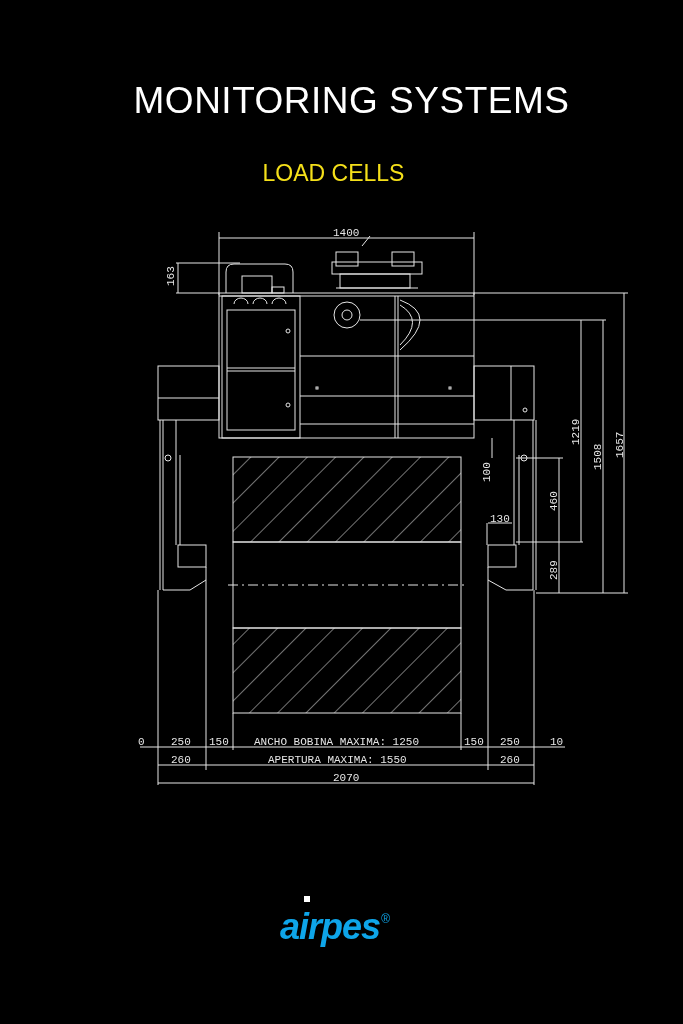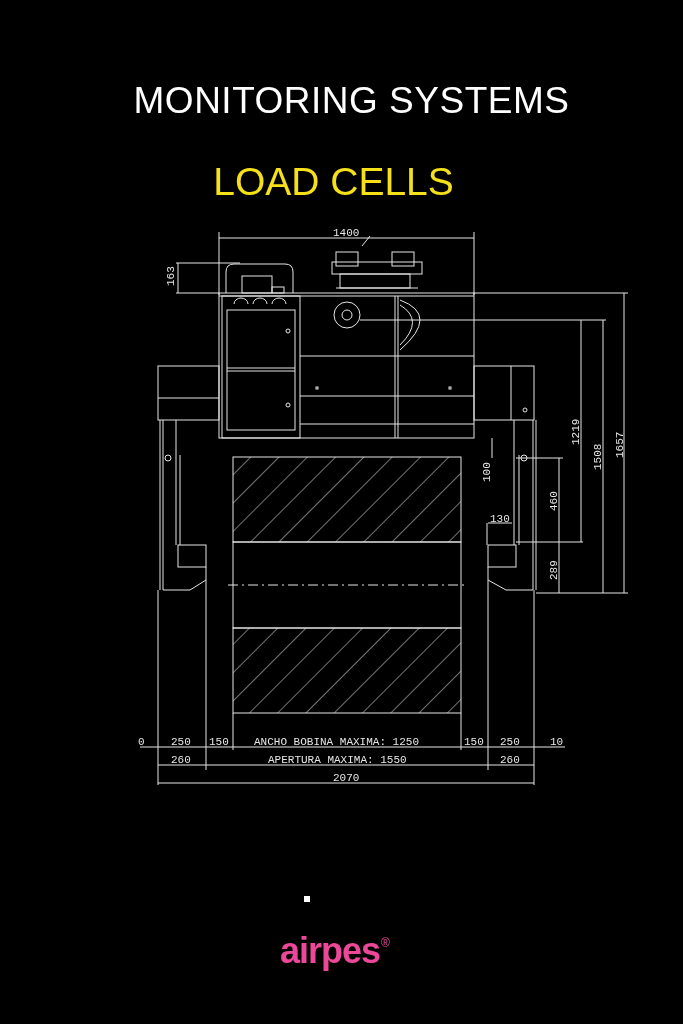--- a/index.html
+++ b/index.html
@@ -1,21 +1,21 @@
 <!DOCTYPE html>
 <html><head>
 <meta charset="utf-8">
 <style>
   html, body { margin:0; padding:0; background:#000; }
   body { width:683px; height:1024px; position:relative; overflow:hidden; font-family:"Liberation Sans", sans-serif; }
   .title { position:absolute; left:0; width:683px; top:80px; text-align:center; color:#fff; font-size:37px; letter-spacing:0.5px;padding-left:10px; }
-  .subtitle { position:absolute; left:0; width:667px; top:160px; text-align:center; color:#f5e01a; font-size:39px; }
+  .subtitle { position:absolute; left:0; width:667px; top:160px; text-align:center; color:#f5e01a; font-size:23px; }
   svg.drawing { position:absolute; left:0; top:0; }
   .logo-dot { position:absolute; left:304px; top:896px; width:6px; height:6px; background:#fff; }
-  .logo { position:absolute; left:280px; top:930px; color:#ec4899; font-weight:bold; font-size:36px; letter-spacing:-1px; }
+  .logo { position:absolute; left:280px; top:906px; color:#0ea5e9; font-weight:bold; font-size:36px; letter-spacing:-1px;font-style:italic; }
   .logo sup { font-size:12px; font-weight:normal; vertical-align:top; position:relative; top:6px; margin-left:1px; }
 </style>
 </head>
 <body>
 
 <div class="title">MONITORING SYSTEMS</div>
 <div class="subtitle">LOAD CELLS</div>
 
 <svg class="drawing" width="683" height="1024" viewBox="0 0 683 1024" fill="none" stroke="#e6e6e6" stroke-width="1">
   <defs>

